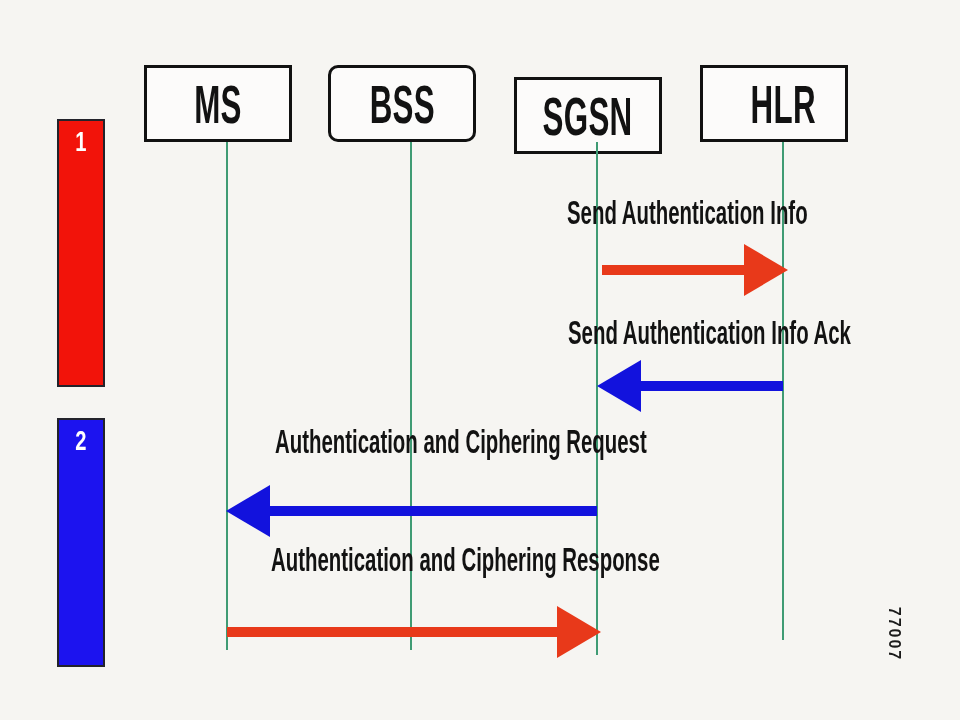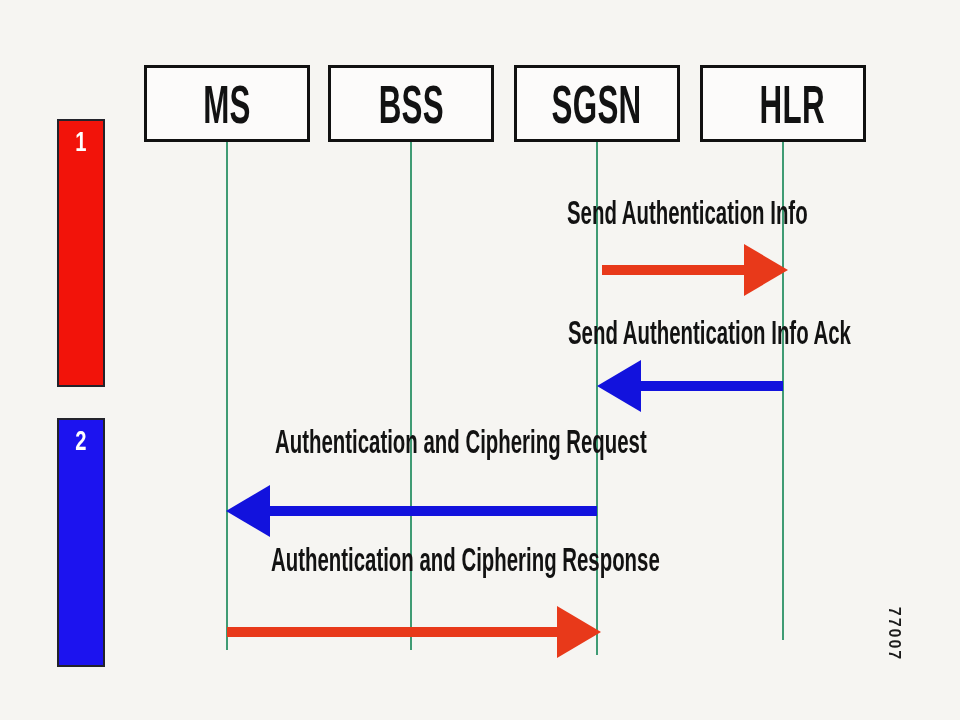--- a/index.html
+++ b/index.html
@@ -5,33 +5,33 @@
   html,body{margin:0;padding:0;}
   body{
     width:960px;height:720px;overflow:hidden;
     background:#f6f5f2;
     font-family:"Liberation Sans","DejaVu Sans",sans-serif;
   }
   .stage{position:relative;width:960px;height:720px;background:#f6f5f2;}
 
   
   .entity{
-    position:absolute;top:65px;height:77px;width:166px;
+    position:absolute;top:65px;height:77px;width:148px;
     background:#fcfbfa;border:3px solid #111;
     box-sizing:border-box;
     display:flex;align-items:center;justify-content:center;
   }
   .entity .lbl{
     font-size:54px;font-weight:bold;color:#121212;line-height:1;
     transform:scaleX(0.58);transform-origin:50% 50%;
     white-space:nowrap;letter-spacing:0.5px;
   }
   .entity-ms{left:144px;}
-  .entity-bss{left:328px;}
-  .entity-sgsn{left:514px;}
+  .entity-bss{left:328px;border-radius:10px;}
+  .entity-sgsn{left:514px;margin-top:12px;}
   .entity-hlr{left:700px;padding-left:18px;}
 
   
   .lifeline{position:absolute;top:142px;width:2px;background:#3f9b74;}
   .ll-ms{left:226px;height:508px;}
   .ll-bss{left:410px;height:508px;}
   .ll-sgsn{left:596px;height:513px;}
   .ll-hlr{left:782px;height:498px;}
 
   

